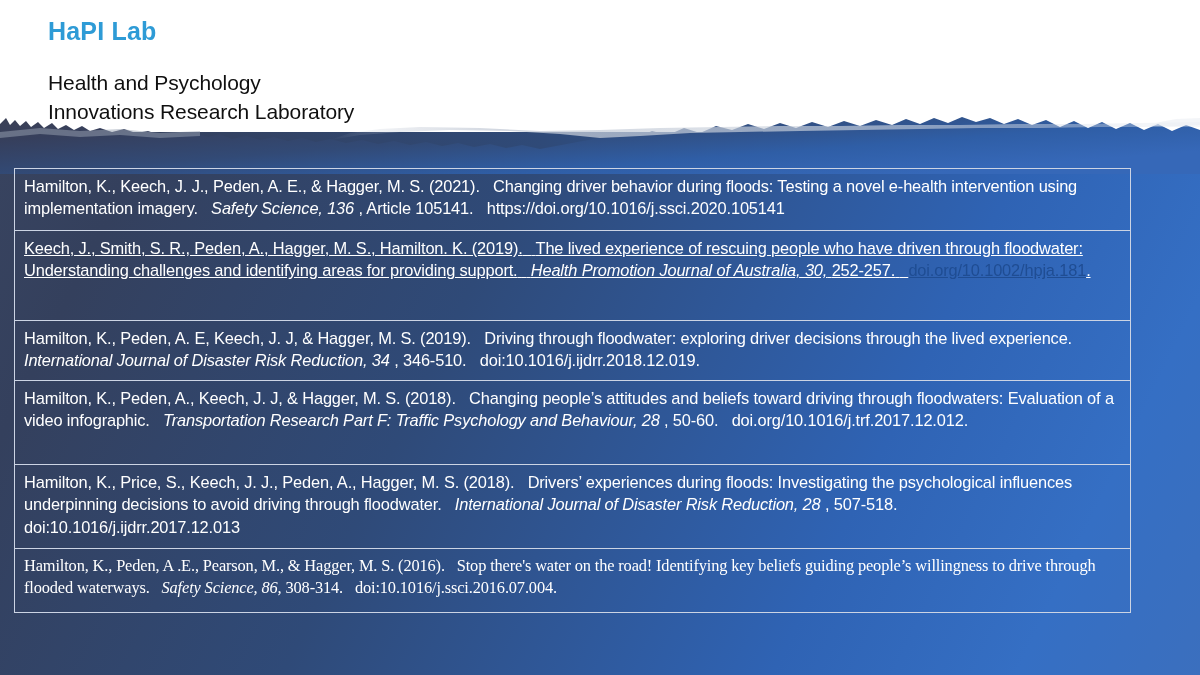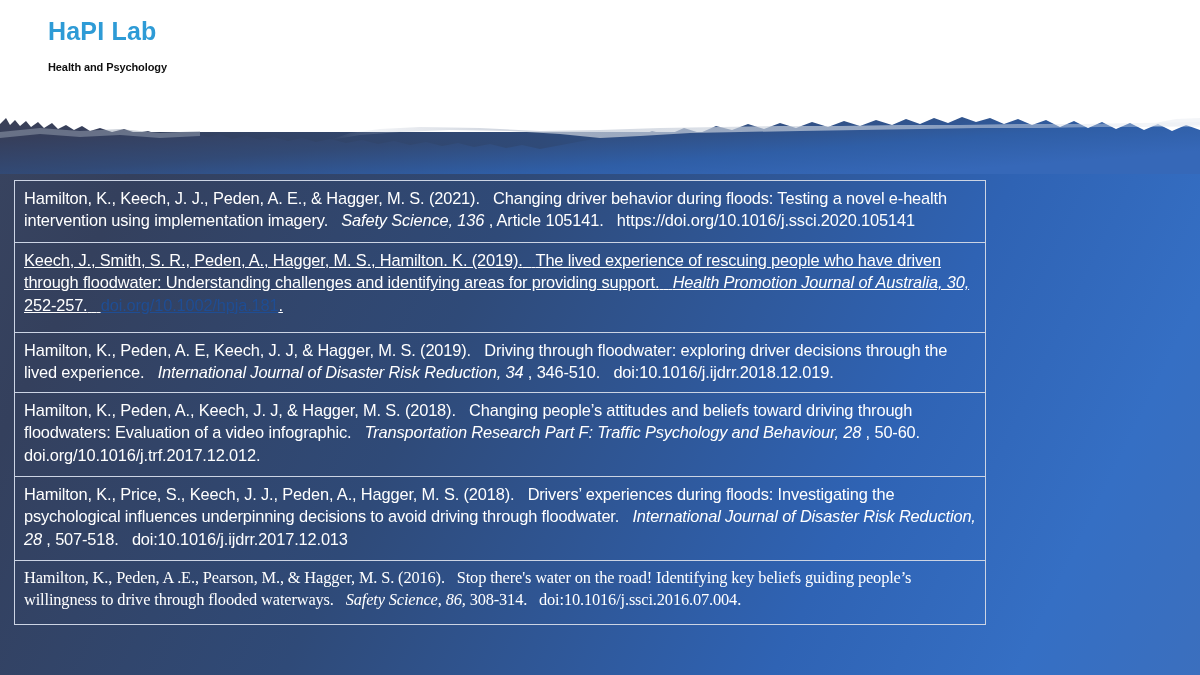--- a/index.html
+++ b/index.html
@@ -46,23 +46,23 @@
     z-index: 10;
   }
   .logo-title {
     font-size: 25px;
     font-weight: bold;
     color: #2e9bd6;
     letter-spacing: .2px;
     line-height: 1.25;
   }
   .logo-sub {
-    margin-top: 13px;
-    font-size: 11px;
-    font-weight: bold;
+    margin-top: 22px;
+    font-size: 21px;
+    font-weight: normal;
     color: #101010;
     line-height: 1.35;
     letter-spacing: -.1px;
   }
 
   
   .title-block {
     position: absolute;
     left: 400px; top: 32px;
     width: 760px;
@@ -79,22 +79,22 @@
   .slide-url {
     margin-top: 10px;
     font-size: 21px;
     color: #111111;
     letter-spacing: -.2px;
   }
 
   
   .cite-table {
     position: absolute;
-    left: 14px; top: 180px;
-    width: 972px;
+    left: 14px; top: 168px;
+    width: 1117px;
     border: 1px solid #ccd4e4;
     border-bottom: none;
     z-index: 8;
   }
   .cite-row {
     border-bottom: 1px solid #ccd4e4;
     padding: 6px 9px 7px 9px;
     color: #ffffff;
     font-size: 16.4px;
     line-height: 1.36;
@@ -162,20 +162,21 @@
       M1180,10 L1200,9 L1200,2 L1176,3 L1160,6 L1150,10 Z"></path>
     <path fill="#9aa3b3" opacity="0.5" d="
       M0,16 L40,12 L80,15 L120,13 L160,17 L200,15 L200,20 L160,22
       L120,19 L80,21 L40,18 L0,22 Z"></path>
   </svg>
 
   <div class="logo-block">
     <div class="logo-title">HaPI Lab</div>
     <div class="logo-sub">
       <div>Health and Psychology</div>
+      <div>Innovations Research Laboratory</div>
     </div>
   </div>
 
   <div class="title-block">
   </div>
 
   <div class="cite-table">
 
     <div class="cite-row r1">
       <span>Hamilton, K., Keech, J. J., Peden, A. E., &amp; Hagger, M. S. (2021).</span>

